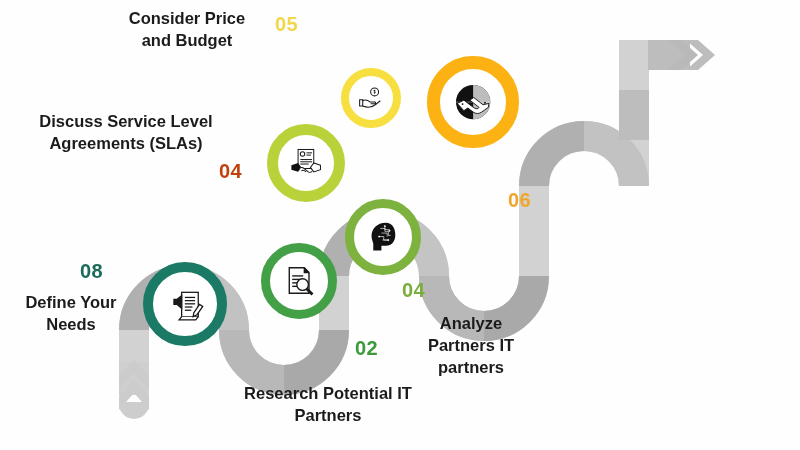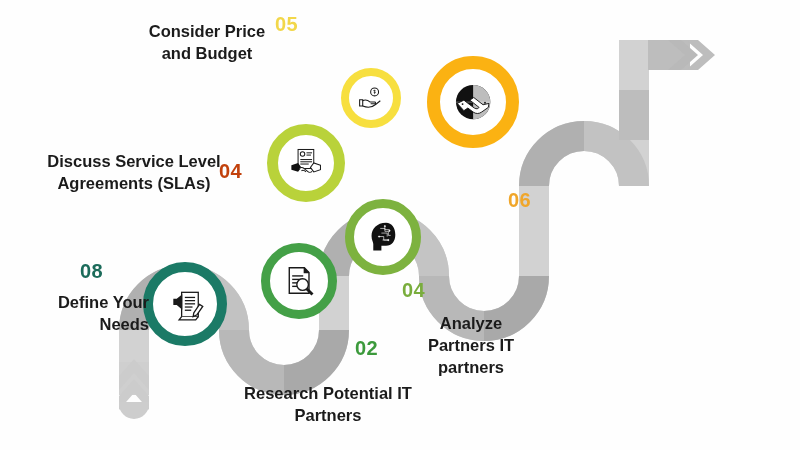--- a/index.html
+++ b/index.html
@@ -135,21 +135,21 @@
           <line x1="31" y1="31" x2="47" y2="31"></line>
           <line x1="31" y1="36" x2="43" y2="36"></line>
           <line x1="31" y1="41" x2="41" y2="41"></line>
           <path d="M14 24 h5 l7 -6 v20 l-7 -6 h-5 z" fill="#1a1a1a"></path>
           <path d="M45 45 l9 -13 l5 3 l-9 13 l-6 3 z" fill="#fff"></path>
         </g>
       </svg>
     </span>
   </div>
   <div class="step-num" style="left:80px; top:261px; color:#1b6b5a;">08</div>
-  <div class="step-label" style="left:19px; top:292px; width:130px;text-align:right;">Define Your
+  <div class="step-label" style="left:6px; top:292px; width:130px;">Define Your
 Needs</div>
 
   <div class="node" style="left:261px; top:243px; width:76px; height:76px; border:9px solid #44a047;">
     <span class="icon-wrap">
       <svg viewBox="0 0 64 64">
         <g fill="none" stroke="#1a1a1a" stroke-width="2.4">
           <path d="M16 10 h26 l8 8 v36 h-34 z" fill="#fff"></path>
           <path d="M42 10 v8 h8" fill="#1a1a1a"></path>
           <line x1="21" y1="24" x2="40" y2="24"></line>
           <line x1="21" y1="30" x2="40" y2="30"></line>
@@ -203,38 +203,38 @@
           <line x1="22" y1="34" x2="37" y2="34"></line>
           <path d="M6 36 l12 -4 l6 8 l-6 8 l-12 -4 z" fill="#111" stroke="none"></path>
           <path d="M58 36 l-12 -4 l-6 8 l6 8 l12 -4 z" fill="#fff"></path>
           <path d="M20 42 c3 -3 7 -2 10 1 l5 4 c2 2 6 2 8 0" fill="#fff"></path>
           <path d="M24 46 c3 -2 6 0 8 2" fill="#fff"></path>
         </g>
       </svg>
     </span>
   </div>
   <div class="step-num" style="left:219px; top:133px; color:#c2410c;margin-top:28px;">04</div>
-  <div class="step-label" style="left:36px; top:111px; width:196px;margin-top:40px;">Discuss Service Level
+  <div class="step-label" style="left:28px; top:111px; width:196px;">Discuss Service Level
 Agreements (SLAs)</div>
 
   <div class="node" style="left:341px; top:68px; width:60px; height:60px; border:8px solid #f7df3f;">
     <span class="icon-wrap">
       <svg viewBox="0 0 64 64">
         <g fill="none" stroke="#1a1a1a" stroke-width="2.4">
           <circle cx="40" cy="18" r="9"></circle>
           <path d="M40 13 v10 M37 15 h5 M38 19 h5" stroke-width="1.6"></path>
           <path d="M6 36 h7 v14 h-7 z"></path>
           <path d="M13 38 c6 -3 12 -1 17 3 h10 c3 0 3 4 0 4 h-9"></path>
           <path d="M13 50 c10 4 22 3 30 -4 l10 -8"></path>
         </g>
       </svg>
     </span>
   </div>
   <div class="step-num" style="left:275px; top:14px; color:#f2d74a;">05</div>
-  <div class="step-label" style="left:132px; top:8px; width:150px;margin-top:13px;">Consider Price
+  <div class="step-label" style="left:112px; top:8px; width:150px;">Consider Price
 and Budget</div>
 
   <div class="node" style="left:427px; top:56px; width:92px; height:92px; border:13px solid #fbb212;">
     <span class="icon-wrap">
       <svg viewBox="0 0 64 64">
         <circle cx="32" cy="32" r="26" fill="#111"></circle>
         <path d="M32 6 a26 26 0 0 1 0 52 z" fill="#bdbdbd"></path>
         <path d="M6 32 h52" stroke="#fff" stroke-width="0.6"></path>
         <g>
           <path d="M8 34 l10 -5 l9 7 l7 5 c3 2 6 1 7 -1 l-14 -11 l6 -4 l14 11 l9 -2 l-1 6

